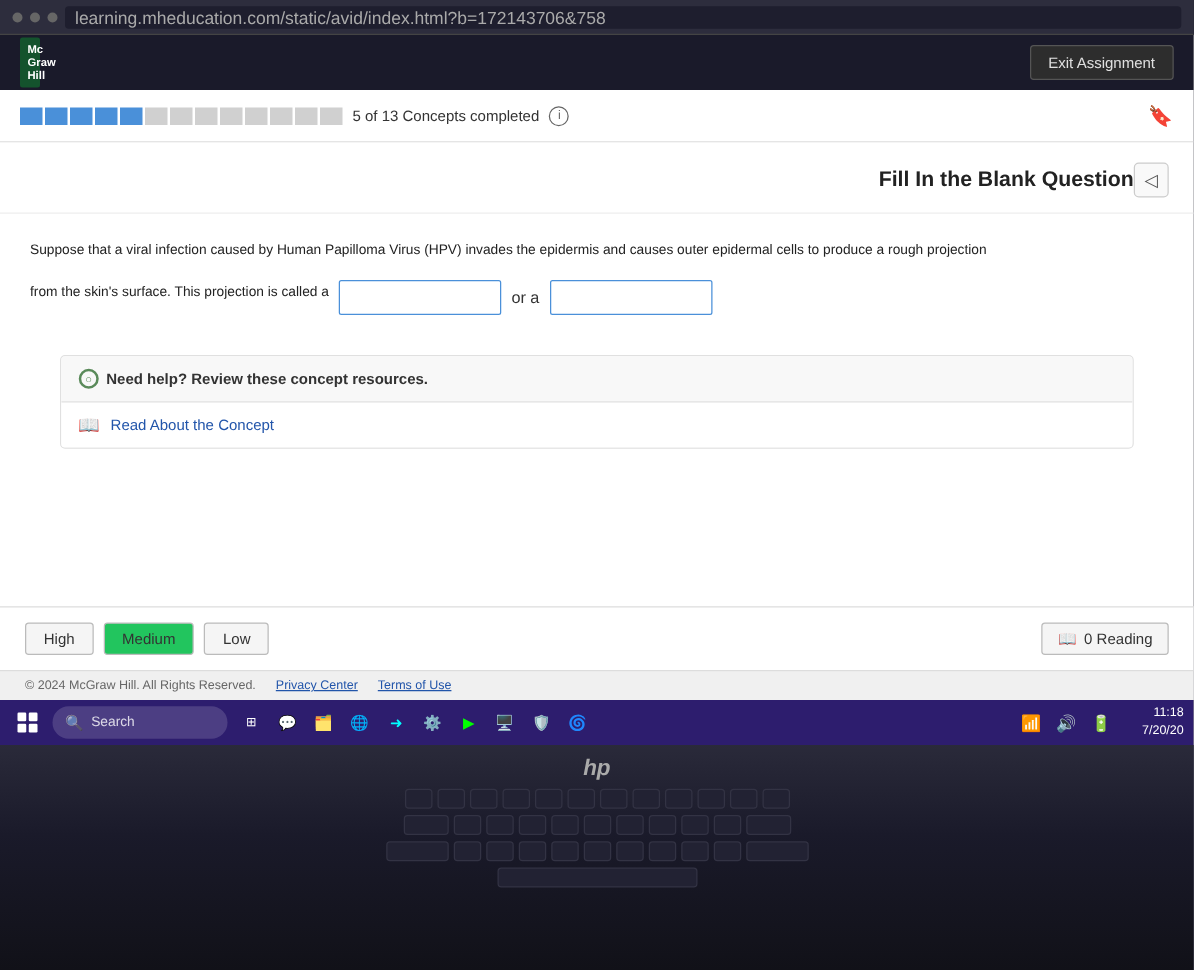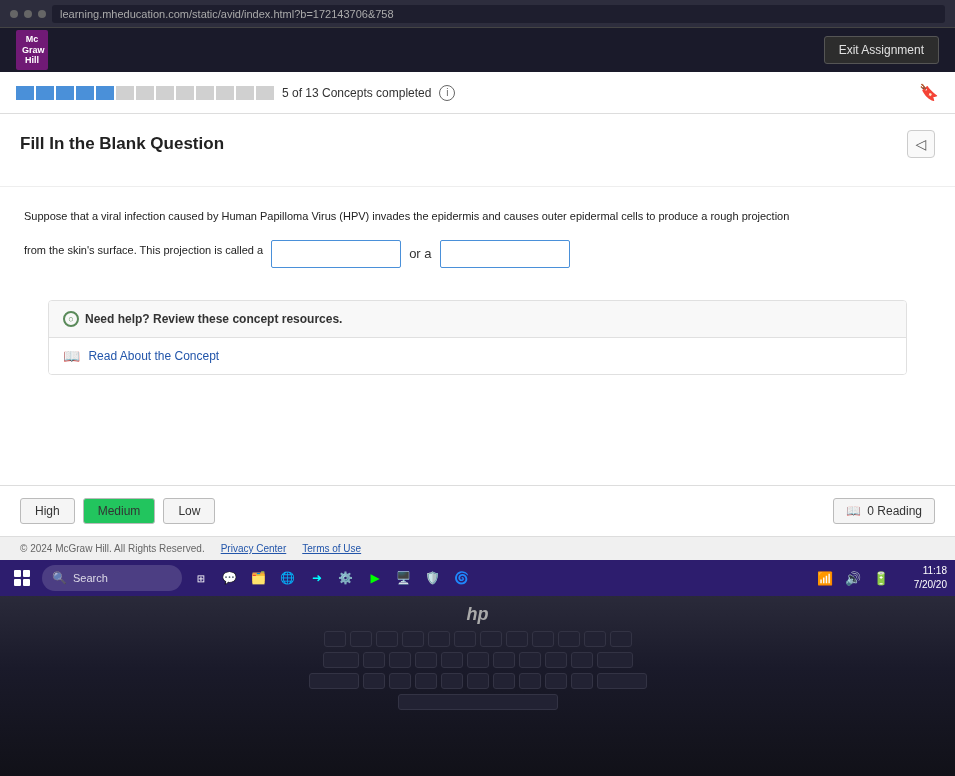--- a/index.html
+++ b/index.html
@@ -48,21 +48,21 @@
       width: 8px;
       height: 8px;
       border-radius: 50%;
       background: #666;
     }
 
     .browser-url {
       flex: 1;
       background: #1e1e2e;
       color: #aaa;
-      font-size: 11px;
+      font-size: 14px;
       padding: 2px 8px;
       border-radius: 3px;
       height: 18px;
       display: flex;
       align-items: center;
     }
 
     
     .content-area {
       flex: 1;
@@ -76,28 +76,28 @@
     .top-bar {
       background: #1a1a2a;
       height: 44px;
       display: flex;
       align-items: center;
       justify-content: space-between;
       padding: 0 16px;
     }
 
     .mcgraw-logo {
-      background: #701a75;
+      background: #14532d;
       color: white;
       font-size: 9px;
       font-weight: bold;
       padding: 4px 6px;
       line-height: 1.2;
       border-radius: 2px;
-      width: 32px;
+      width: 16px;
       text-align: center;
     }
 
     .exit-btn {
       background: #2d2d2d;
       color: #e0e0e0;
       border: 1px solid #555;
       padding: 6px 14px;
       font-size: 12px;
       border-radius: 3px;
@@ -160,23 +160,23 @@
     .question-container {
       background: #fff;
       flex: 1;
       padding: 0;
       display: flex;
       flex-direction: column;
     }
 
     .question-header {
       display: flex;
-      justify-content: space-between;
-      align-items: center;
-      padding: 16px 20px 28px;
+      justify-content: flex-end;
+      align-items: center;
+      padding: 16px 20px 12px;
       border-bottom: 1px solid #eee;
     }
 
     .question-title {
       font-size: 17px;
       font-weight: bold;
       color: #222;
     }
 
     .audio-btn {

